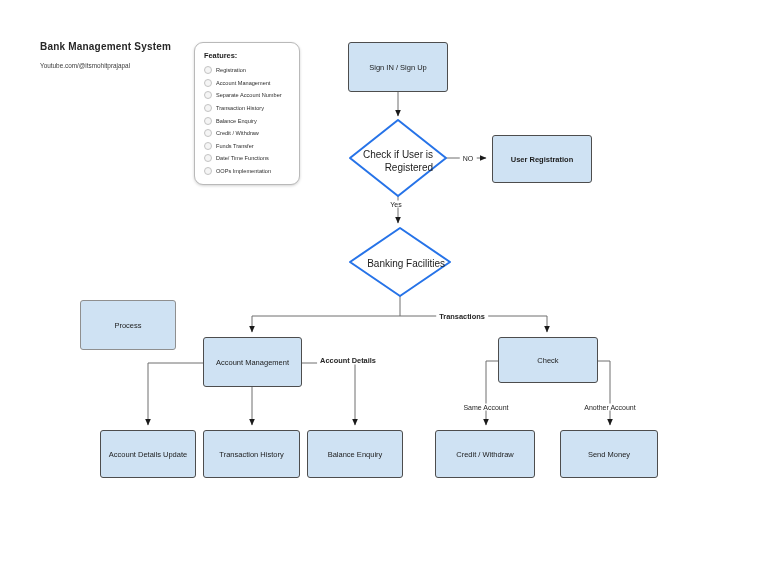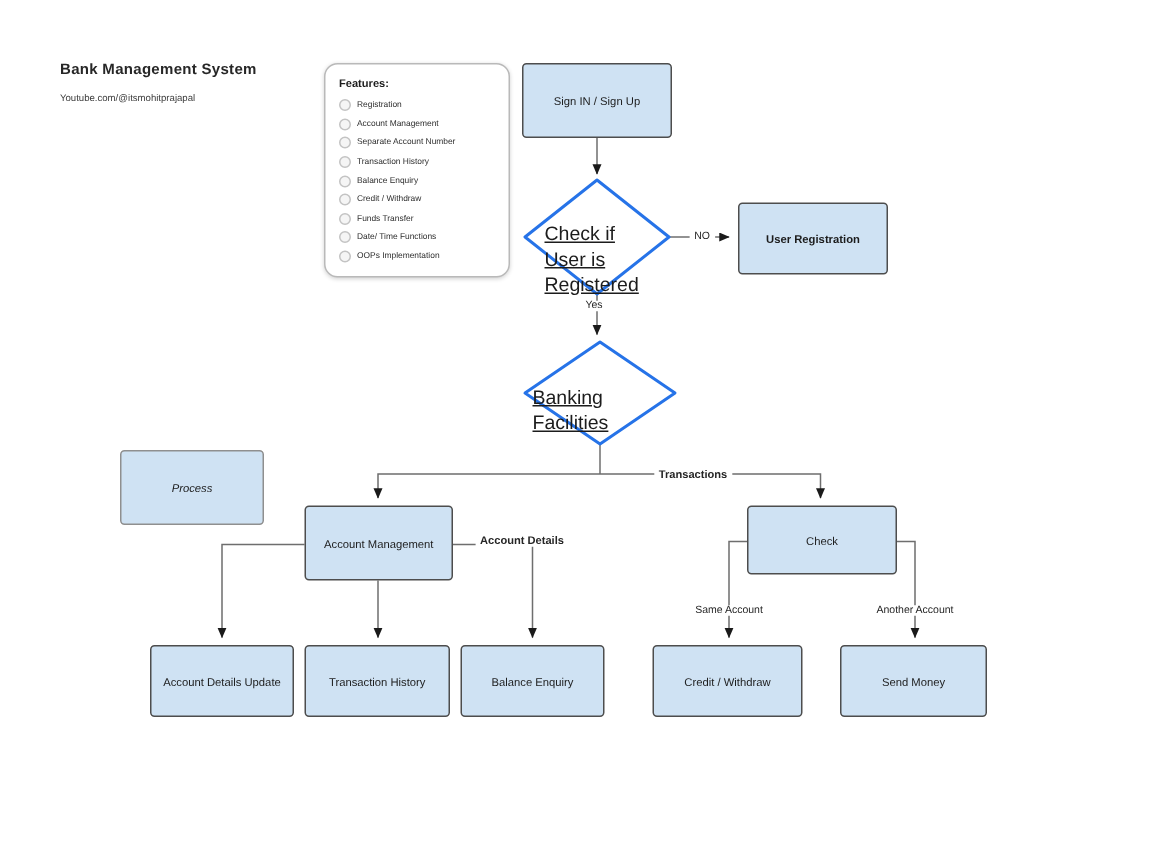--- a/index.html
+++ b/index.html
@@ -2,36 +2,36 @@
 <html><head>
 <meta charset="utf-8">
 <style>
   html,body{margin:0;padding:0;}
   body{width:768px;height:576px;background:#ffffff;font-family:"Liberation Sans",sans-serif;}
   .canvas{position:relative;width:768px;height:576px;background:#ffffff;overflow:hidden;padding-left:20px;}
 
   .page-title{position:absolute;left:40px;top:41px;font-size:10px;font-weight:bold;color:#272727;letter-spacing:.2px;}
   .page-subtitle{position:absolute;left:40px;top:62px;font-size:6.4px;color:#3c3c3c;}
 
-  .features-panel{position:absolute;left:216px;top:42px;width:124px;height:143px;box-sizing:border-box;
+  .features-panel{position:absolute;left:194px;top:42px;width:106px;height:143px;box-sizing:border-box;
      background:#ffffff;border:1px solid #b9b9b9;border-radius:9px;box-shadow:0 1px 3px rgba(0,0,0,.18);
      padding:8px 9px 6px 9px;}
   .features-title{font-size:7.4px;font-weight:bold;color:#1d1d1d;margin-bottom:4px;}
   .feature-item{display:flex;align-items:center;gap:4px;height:12.6px;}
   .feature-bullet{width:6px;height:6px;border:1px solid #c3c3c3;border-radius:50%;background:#f5f5f5;flex:0 0 auto;}
   .feature-label{font-size:5.6px;color:#2e2e2e;white-space:nowrap;}
 
   .node{position:absolute;box-sizing:border-box;background:#cfe2f3;border:1px solid #4d4d4d;border-radius:3px;
      display:flex;align-items:center;justify-content:center;text-align:center;
      font-size:7.5px;color:#1c1c1c;line-height:1.2;padding:2px;}
-  .node.gray-border{border-color:#8f8f8f;font-style:italic;}
+  .node.gray-border{border-color:#8f8f8f;}
 
   .connector-layer{position:absolute;left:0;top:0;}
 
-  .diamond-label{position:absolute;font-size:13px;color:#1c1c1c;text-align:left;line-height:1.3;text-decoration:underline;}
+  .diamond-label{position:absolute;font-size:10px;color:#1c1c1c;text-align:right;line-height:1.3;}
 
   .edge-label{position:absolute;transform:translate(-50%,-50%);background:#ffffff;padding:0 3px;
      font-size:7px;color:#262626;white-space:nowrap;}
   .edge-label.bold{font-weight:bold;font-size:7.4px;}
 </style>
 </head>
 <body>
 
 <div class="canvas">
 

